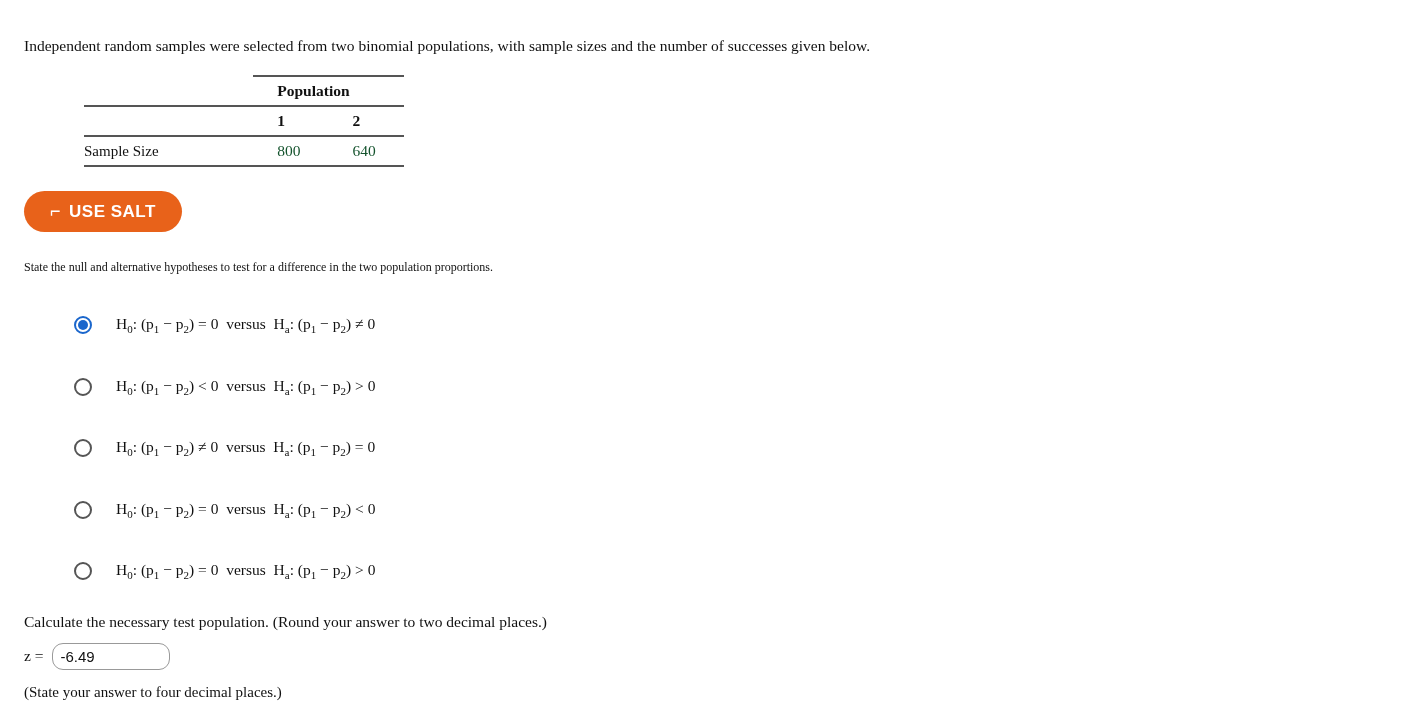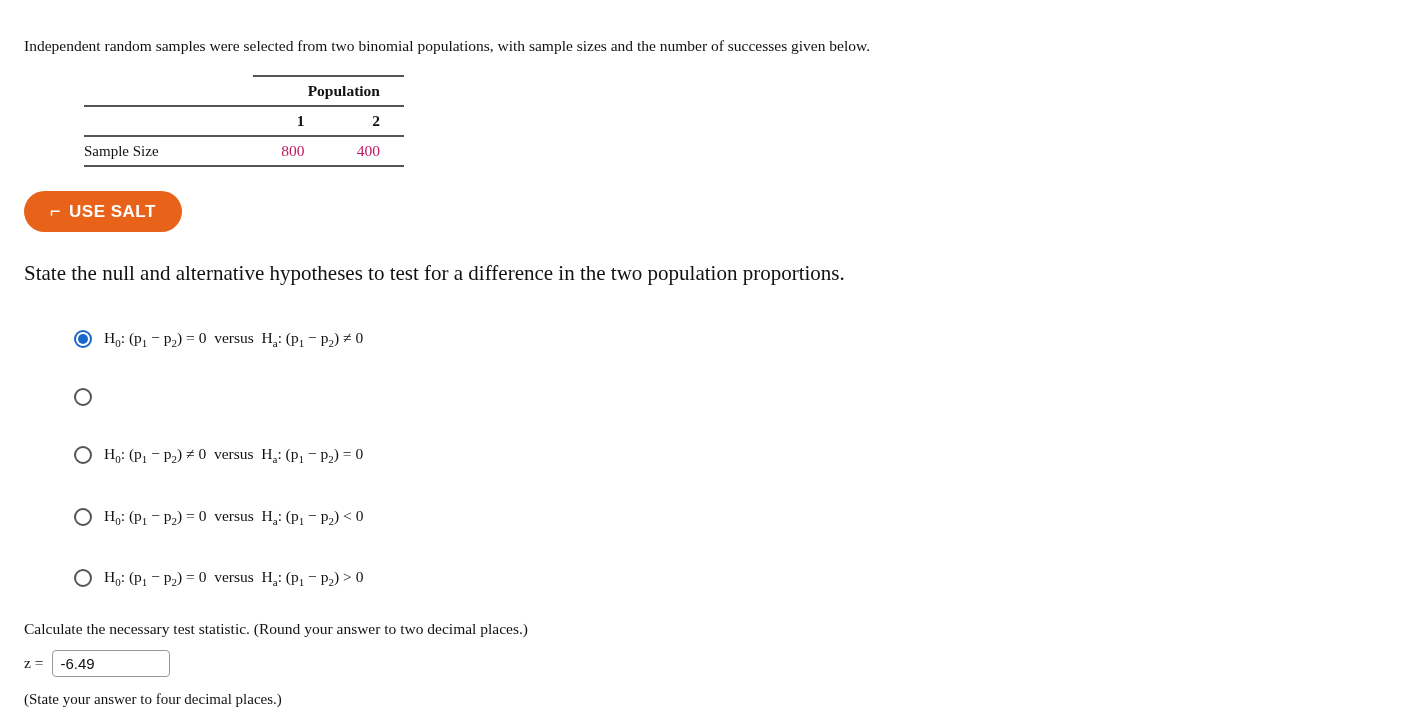--- a/index.html
+++ b/index.html
@@ -25,41 +25,41 @@
     }
 
     table.data-table {
       border-collapse: collapse;
       min-width: 320px;
     }
 
     table.data-table th,
     table.data-table td {
       padding: 5px 24px;
-      text-align: right;
+      text-align: left;
     }
 
     table.data-table thead tr th {
       border-bottom: 2px solid #555;
       border-top: 2px solid #555;
       font-weight: bold;
       font-size: 15.5px;
     }
 
     table.data-table tbody tr:last-child td {
       border-bottom: 2px solid #555;
     }
 
     table.data-table td:first-child {
       text-align: left;
       padding-left: 0;
     }
 
     .num-cell {
-      color: #be185d;
+      color: #14532d;
       font-size: 15.5px;
     }
 
     .row-label {
       font-size: 15px;
     }
 
     .use-salt-btn {
       display: inline-flex;
       align-items: center;
@@ -74,35 +74,35 @@
       cursor: pointer;
       margin-bottom: 26px;
       letter-spacing: 0.5px;
     }
 
     .use-salt-btn .salt-icon {
       font-size: 18px;
     }
 
     .section-label {
-      font-size: 21px;
+      font-size: 12px;
       margin-bottom: 8px;
       line-height: 1.5;
     }
 
     .hypothesis-list {
       list-style: none;
       margin-left: 50px;
       margin-bottom: 26px;
     }
 
     .hypothesis-list li {
       display: flex;
       align-items: center;
-      gap: 12px;
+      gap: 24px;
       margin-bottom: 14px;
       font-size: 15.5px;
       line-height: 1.4;
       margin-top: 37px;
     }
 
     .radio-outer {
       width: 18px;
       height: 18px;
       border-radius: 50%;
@@ -149,21 +149,21 @@
       gap: 8px;
       font-size: 15.5px;
     }
 
     .z-equals {
       font-size: 15.5px;
     }
 
     .z-input {
       border: 1.5px solid #999;
-      border-radius: 4px;
+      border-radius: 11px;
       padding: 4px 8px;
       font-size: 15px;
       width: 118px;
       color: #111;
       background: #fff;
     }
 
     .bottom-hint {
       font-size: 15px;
       margin-top: 14px;
@@ -197,21 +197,21 @@
       <tr>
         <th style="border-top:2px solid #555;border-bottom:2px solid #555;min-width:160px;"></th>
         <th style="border-top:2px solid #555;border-bottom:2px solid #555;">1</th>
         <th style="border-top:2px solid #555;border-bottom:2px solid #555;">2</th>
       </tr>
     </thead>
     <tbody>
       <tr>
         <td class="row-label">Sample Size</td>
         <td class="num-cell">800</td>
-        <td class="num-cell">400</td>
+        <td class="num-cell">640</td>
       </tr>
     </tbody>
   </table>
 </div>
 
 
 <button class="use-salt-btn">
   <span class="salt-icon">⌐</span>
   <span>USE SALT</span>
 </button>
@@ -223,20 +223,23 @@
   <li>
     <div class="radio-outer selected">
       <div class="radio-inner"></div>
     </div>
     <span class="hyp-text">
       H<sub>0</sub>: (p<sub>1</sub> − p<sub>2</sub>) = 0 &nbsp;versus&nbsp; H<sub>a</sub>: (p<sub>1</sub> − p<sub>2</sub>) ≠ 0
     </span>
   </li>
   <li>
     <div class="radio-outer"></div>
+    <span class="hyp-text">
+      H<sub>0</sub>: (p<sub>1</sub> − p<sub>2</sub>) &lt; 0 &nbsp;versus&nbsp; H<sub>a</sub>: (p<sub>1</sub> − p<sub>2</sub>) &gt; 0
+    </span>
   </li>
   <li>
     <div class="radio-outer"></div>
     <span class="hyp-text">
       H<sub>0</sub>: (p<sub>1</sub> − p<sub>2</sub>) ≠ 0 &nbsp;versus&nbsp; H<sub>a</sub>: (p<sub>1</sub> − p<sub>2</sub>) = 0
     </span>
   </li>
   <li>
     <div class="radio-outer"></div>
     <span class="hyp-text">
@@ -246,21 +249,21 @@
   <li>
     <div class="radio-outer"></div>
     <span class="hyp-text">
       H<sub>0</sub>: (p<sub>1</sub> − p<sub>2</sub>) = 0 &nbsp;versus&nbsp; H<sub>a</sub>: (p<sub>1</sub> − p<sub>2</sub>) &gt; 0
     </span>
   </li>
 </ul>
 
 
 <div class="calc-section">
-  <p class="calc-label">Calculate the necessary test statistic. (Round your answer to two decimal places.)</p>
+  <p class="calc-label">Calculate the necessary test population. (Round your answer to two decimal places.)</p>
   <div class="z-row">
     <span class="z-equals">z =</span>
     <input class="z-input" type="text" value="-6.49" style="">
   </div>
   <p class="bottom-hint">
     <span>(State your answer to four decimal places.)</span>
   </p>
 </div>
 
 

